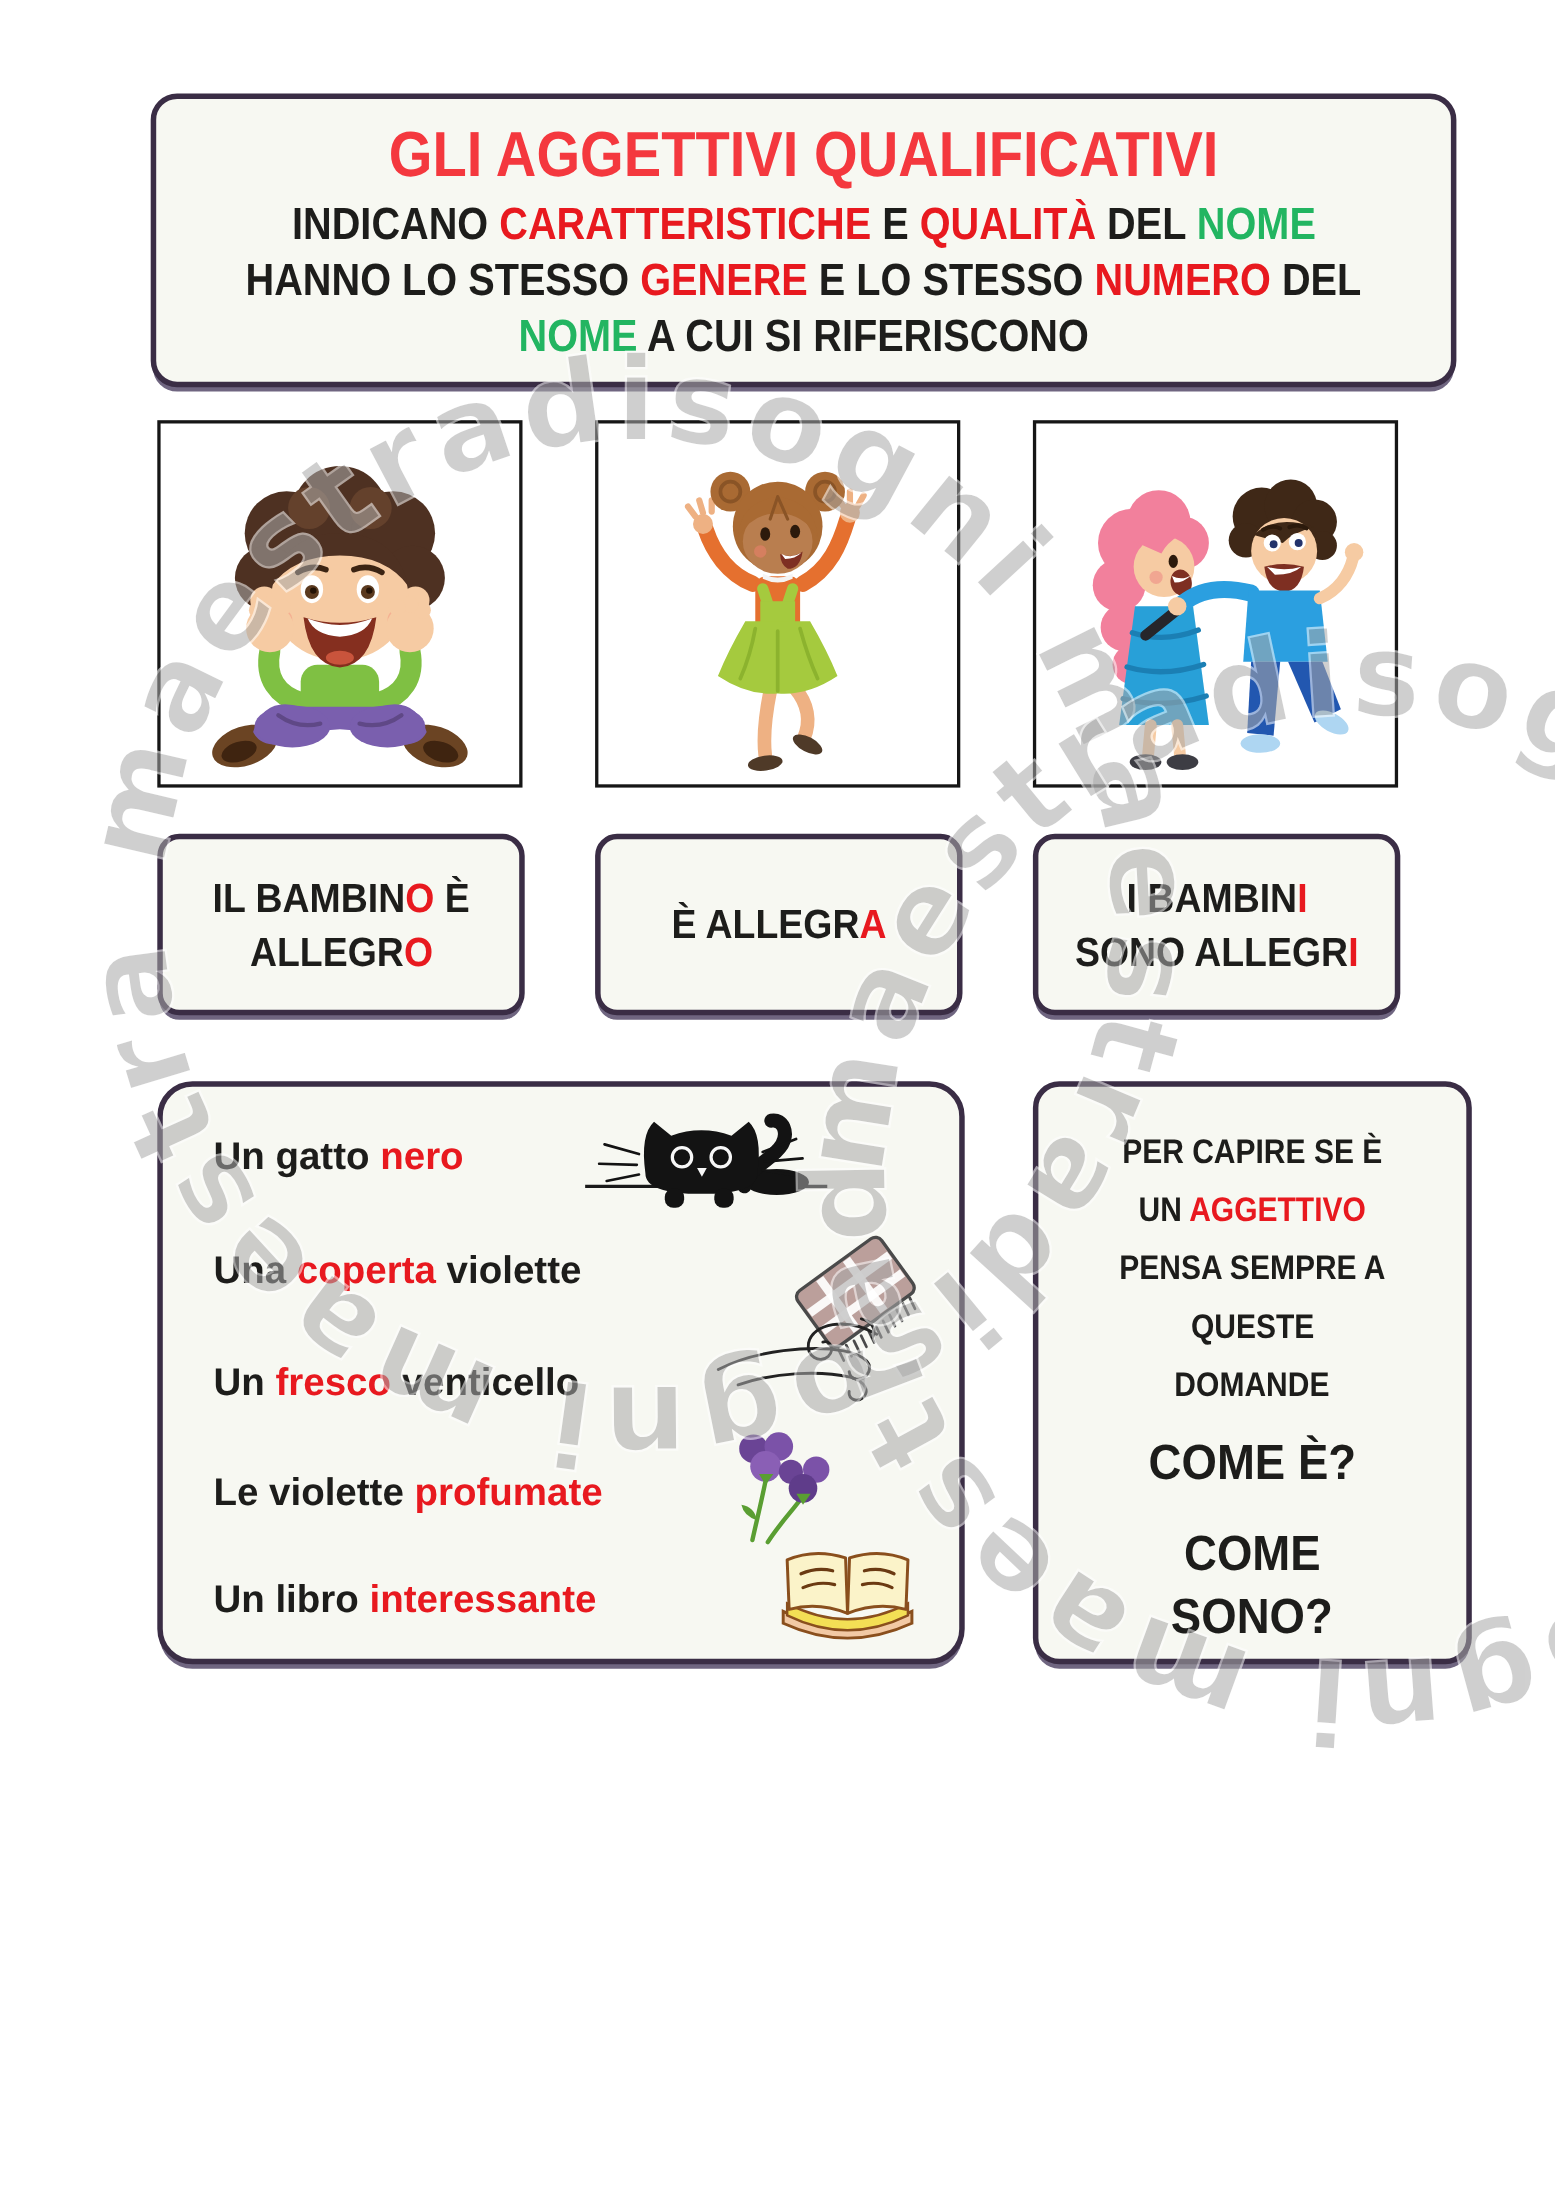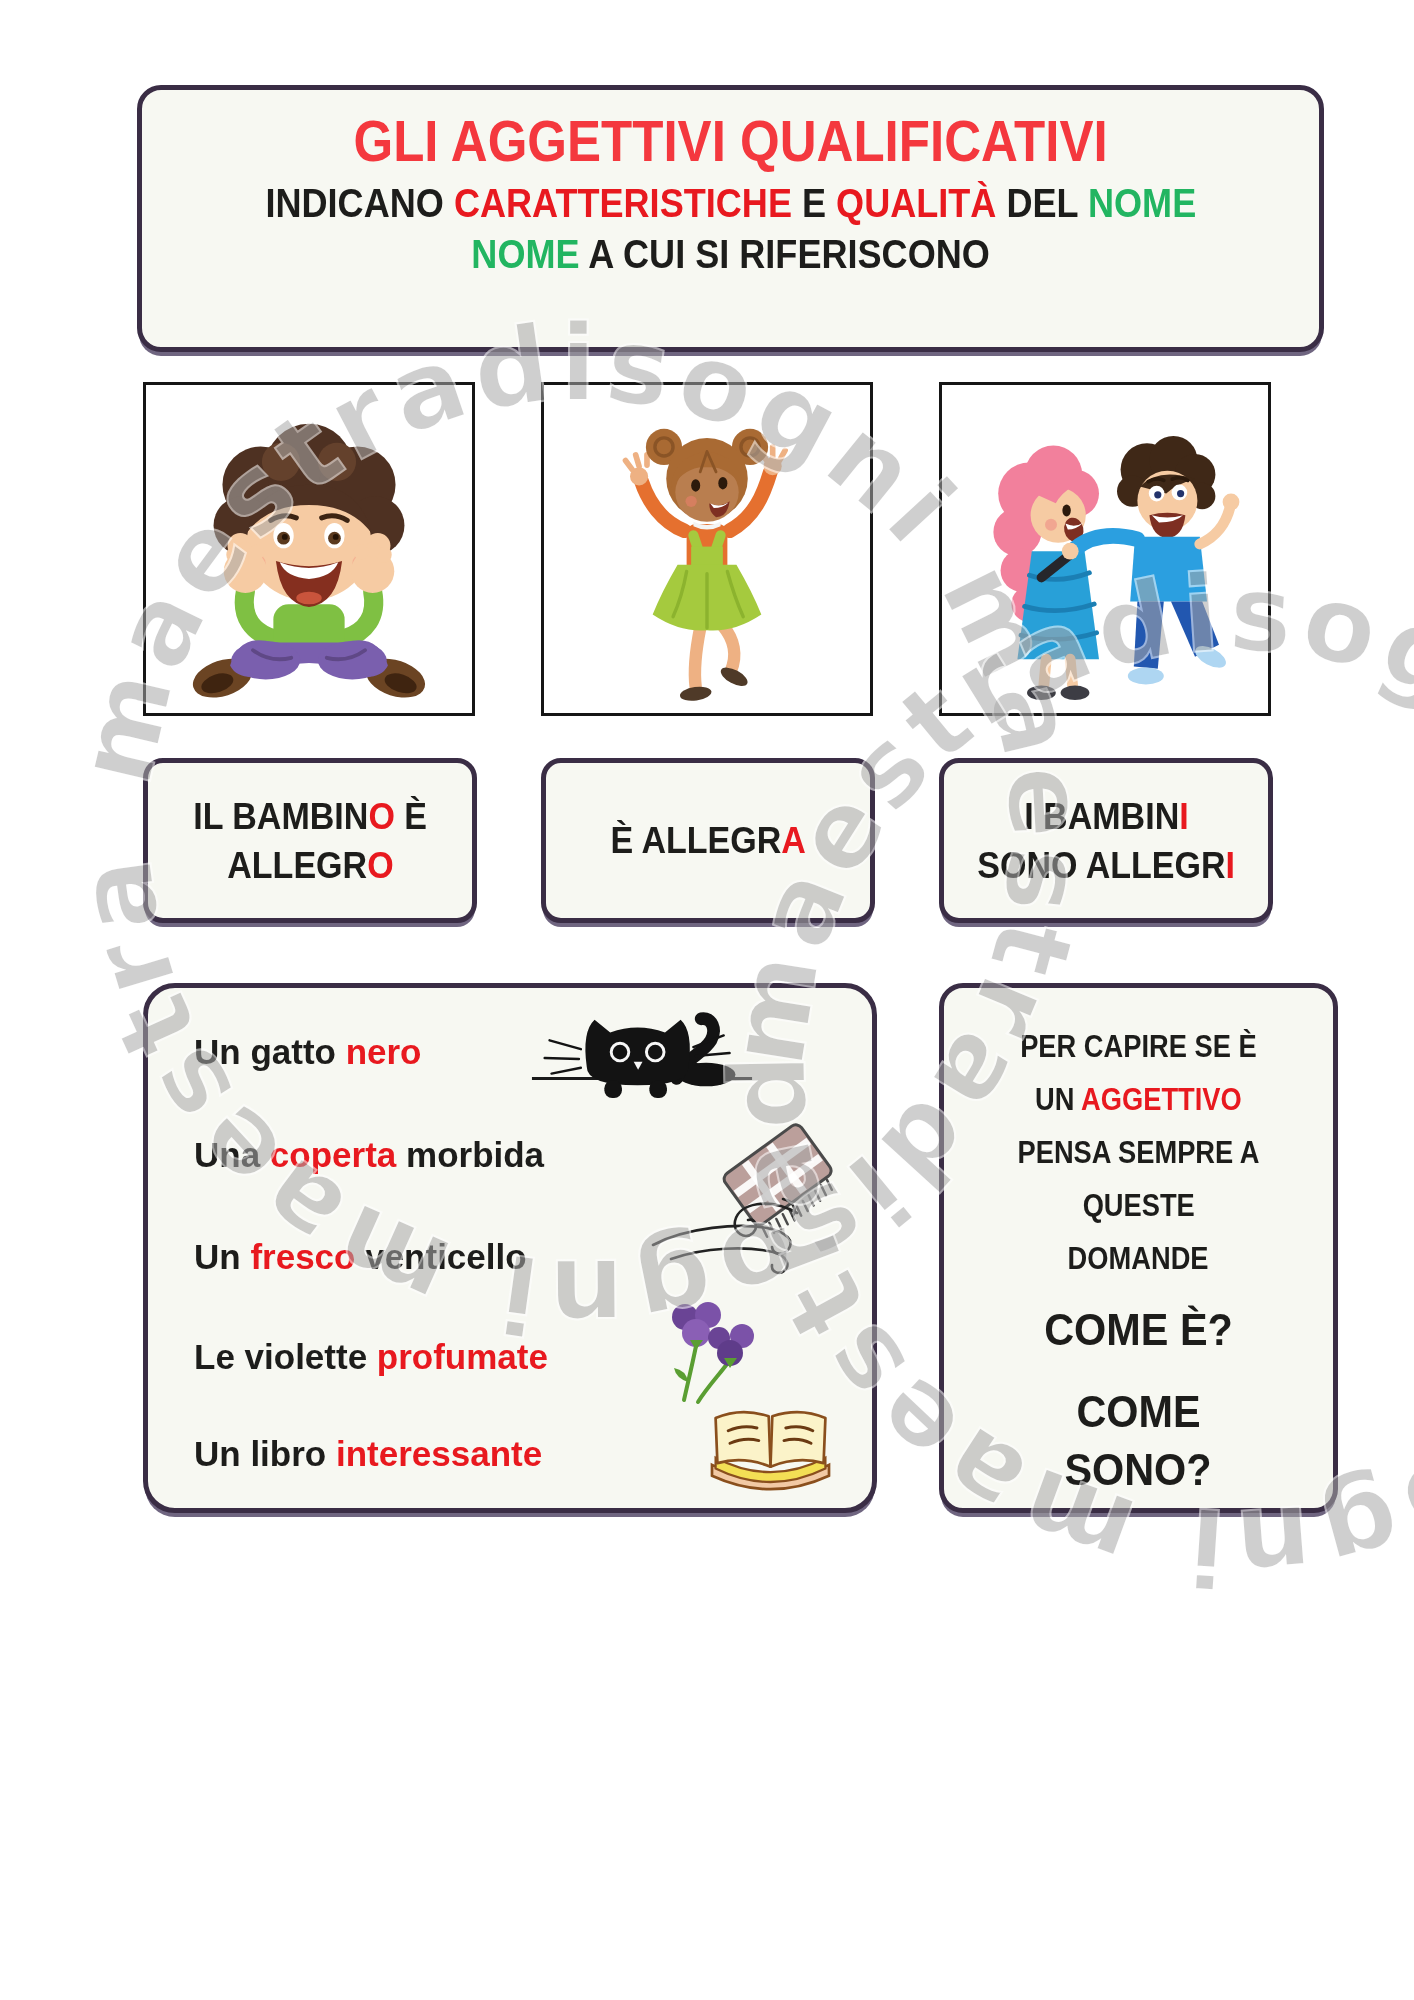--- a/index.html
+++ b/index.html
@@ -43,20 +43,21 @@
                   fill:#a9a9a9;stroke:#ffffff;stroke-width:2px;opacity:.55;}
 </style>
 </head>
 <body>
 
 <div id="page">
 
   <section class="box" id="title-box">
     <h1><span class="cond">GLI AGGETTIVI QUALIFICATIVI</span></h1>
     <p class="hline"><span class="cond"><span class="k">INDICANO </span><span class="r">CARATTERISTICHE</span><span class="k"> E </span><span class="r">QUALITÀ</span><span class="k"> DEL </span><span class="g">NOME</span></span></p>
+    <p class="hline"><span class="cond"><span class="k">HANNO LO STESSO </span><span class="r">GENERE</span><span class="k"> E LO STESSO </span><span class="r">NUMERO</span><span class="k"> DEL</span></span></p>
     <p class="hline"><span class="cond"><span class="g">NOME</span><span class="k"> A CUI SI RIFERISCONO</span></span></p>
   </section>
 
   <div class="imgbox" style="left:143px">
     <svg width="280" height="300" viewBox="0 0 220 235">
       <g stroke-linecap="round">
         <path d="M60,140 C56,160 66,172 82,177" stroke="#7fc043" stroke-width="15" fill="none"></path>
         <path d="M160,140 C164,160 154,172 138,177" stroke="#7fc043" stroke-width="15" fill="none"></path>
         <rect x="82" y="150" width="56" height="38" rx="12" fill="#7fc043"></rect>
         <ellipse cx="42" cy="208" rx="24" ry="14" fill="#6b4423" transform="rotate(-18 42 208)"></ellipse>
@@ -204,21 +205,21 @@
   <div class="box caption" style="left:541px">
     <div><span class="cond92"><span class="k">È ALLEGR</span><span class="r">A</span></span></div>
   </div>
   <div class="box caption" style="left:939px">
     <div><span class="cond92"><span class="k">I BAMBIN</span><span class="r">I</span><span class="k"></span></span></div>
     <div><span class="cond92"><span class="k">SONO ALLEGR</span><span class="r">I</span></span></div>
   </div>
 
   <section class="box" id="examples-box">
     <div class="ex-row" style="top:38px"><span class="k">Un gatto </span><span class="r">nero</span><span class="k"></span></div>
-    <div class="ex-row" style="top:141px"><span class="k">Una </span><span class="r">coperta</span><span class="k"> morbida</span></div>
+    <div class="ex-row" style="top:141px"><span class="k">Una </span><span class="r">coperta</span><span class="k"> violette</span></div>
     <div class="ex-row" style="top:243px"><span class="k">Un </span><span class="r">fresco</span><span class="k"> venticello</span></div>
     <div class="ex-row" style="top:343px"><span class="k">Le violette </span><span class="r">profumate</span><span class="k"></span></div>
     <div class="ex-row" style="top:440px"><span class="k">Un libro </span><span class="r">interessante</span><span class="k"></span></div>
 
     <svg class="ex-icon" style="left:382px;top:22px" width="225" height="90" viewBox="0 0 230 92">
       <line x1="2" y1="70" x2="227" y2="70" stroke="#1a1a1a" stroke-width="3"></line>
       <ellipse cx="180" cy="66" rx="30" ry="12" fill="#131313"></ellipse>
       <path d="M150,70 C156,50 176,46 185,31 C191,20 186,7 175,9" stroke="#131313" stroke-width="13" fill="none" stroke-linecap="round"></path>
       <path d="M58,58 Q53,22 66,10 L82,23 Q110,13 138,23 L154,10 Q167,22 162,58 Q162,77 110,77 Q58,77 58,58 Z" fill="#131313"></path>
       <rect x="76" y="72" width="18" height="18" rx="8" fill="#131313"></rect>

